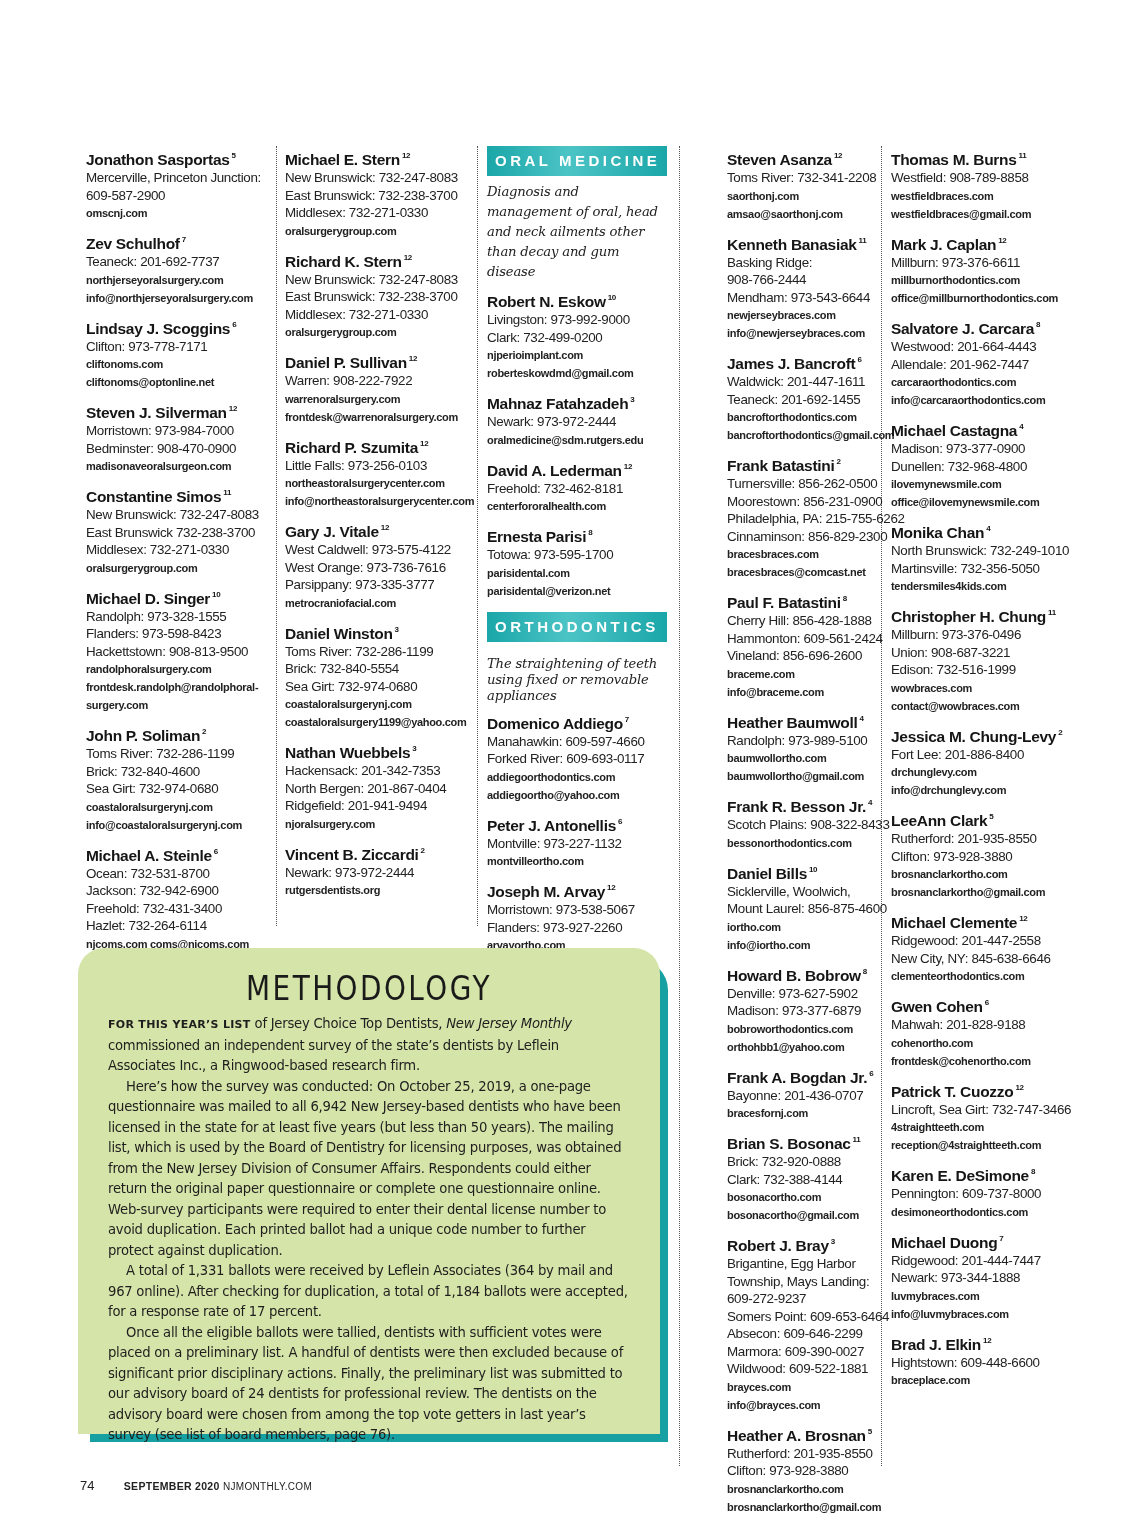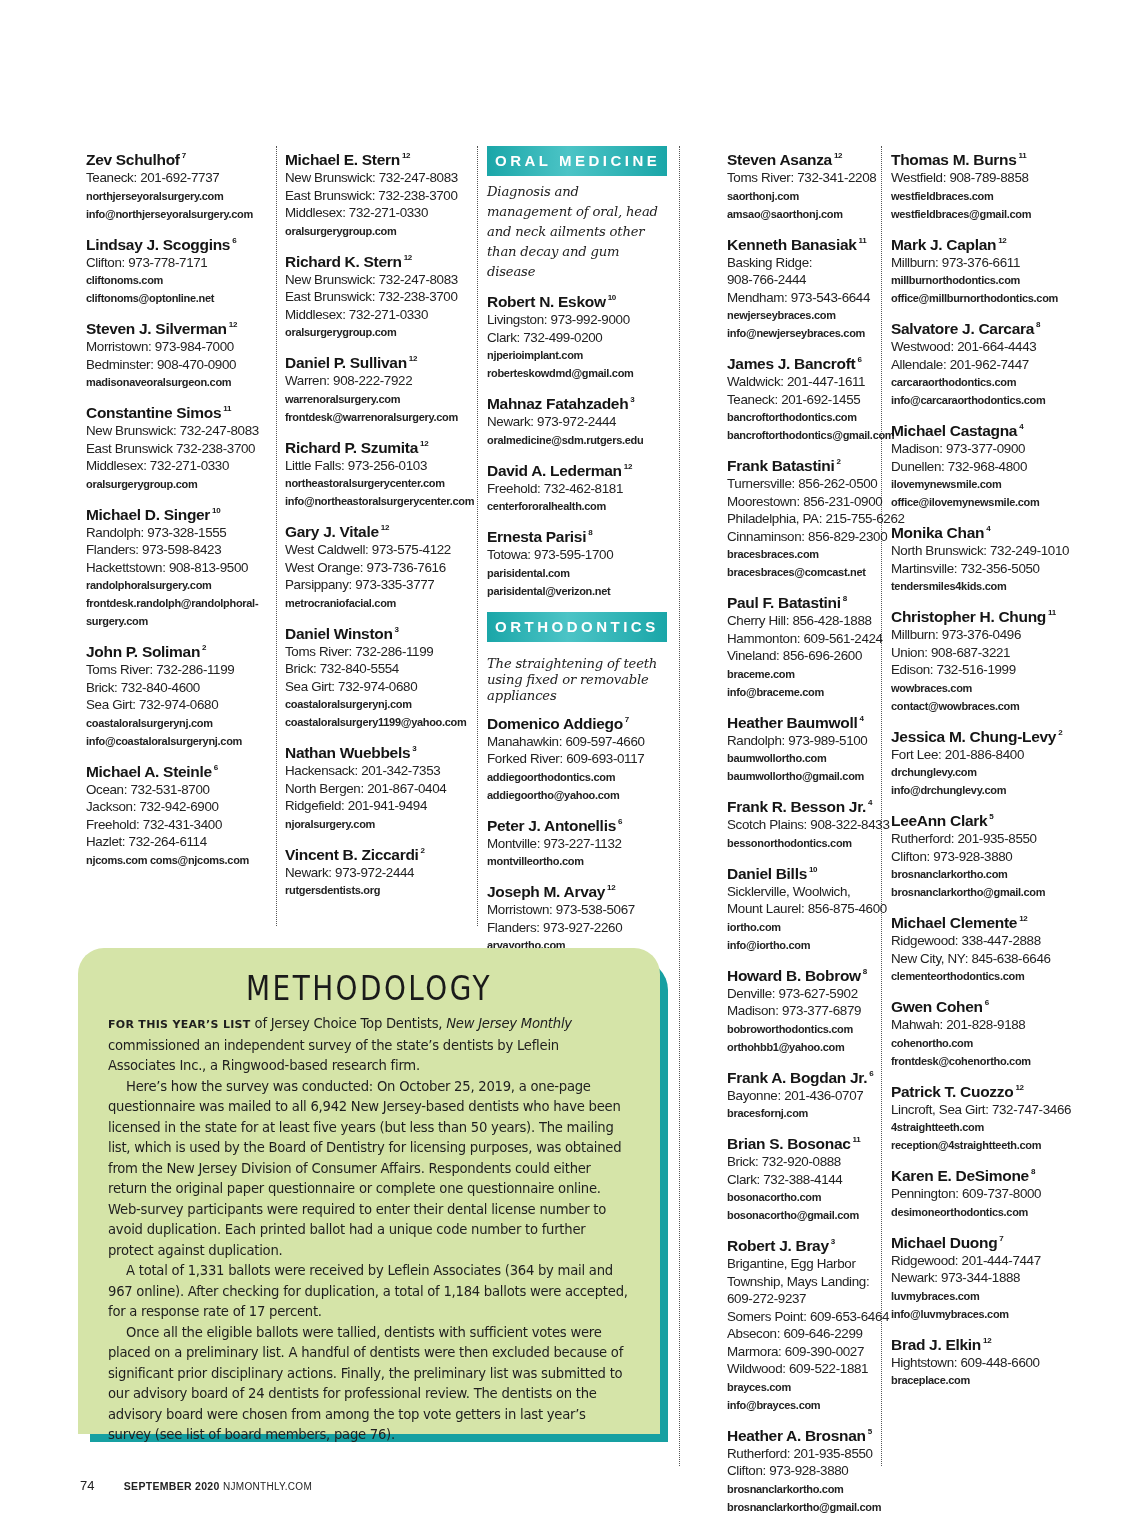--- a/index.html
+++ b/index.html
@@ -38,20 +38,26 @@
 </head>
 <body>
 
 <div class="vrule" style="left:276px;height:780px;"></div>
 <div class="vrule" style="left:477px;height:780px;"></div>
 <div class="vrule" style="left:679px;height:1320px;"></div>
 <div class="vrule" style="left:881px;height:1320px;"></div>
 
 <div class="col c1">
     <div class="entry">
+      <div class="name"><span>Jonathon Sasportas</span><sup>5</sup></div>
+      <div class="line">Mercerville, Princeton Junction:</div>
+      <div class="line">609-587-2900</div>
+      <div class="web">omscnj.com</div>
+    </div>
+    <div class="entry">
       <div class="name"><span>Zev Schulhof</span><sup>7</sup></div>
       <div class="line">Teaneck: 201-692-7737</div>
       <div class="web">northjerseyoralsurgery.com</div>
       <div class="web">info@northjerseyoralsurgery.com</div>
     </div>
     <div class="entry">
       <div class="name"><span>Lindsay J. Scoggins</span><sup>6</sup></div>
       <div class="line">Clifton: 973-778-7171</div>
       <div class="web">cliftonoms.com</div>
       <div class="web">cliftonoms@optonline.net</div>
@@ -351,21 +357,21 @@
     </div>
     <div class="entry">
       <div class="name"><span>LeeAnn Clark</span><sup>5</sup></div>
       <div class="line">Rutherford: 201-935-8550</div>
       <div class="line">Clifton: 973-928-3880</div>
       <div class="web">brosnanclarkortho.com</div>
       <div class="web">brosnanclarkortho@gmail.com</div>
     </div>
     <div class="entry">
       <div class="name"><span>Michael Clemente</span><sup>12</sup></div>
-      <div class="line">Ridgewood: 338-447-2888</div>
+      <div class="line">Ridgewood: 201-447-2558</div>
       <div class="line">New City, NY: 845-638-6646</div>
       <div class="web">clementeorthodontics.com</div>
     </div>
     <div class="entry">
       <div class="name"><span>Gwen Cohen</span><sup>6</sup></div>
       <div class="line">Mahwah: 201-828-9188</div>
       <div class="web">cohenortho.com</div>
       <div class="web">frontdesk@cohenortho.com</div>
     </div>
     <div class="entry">

